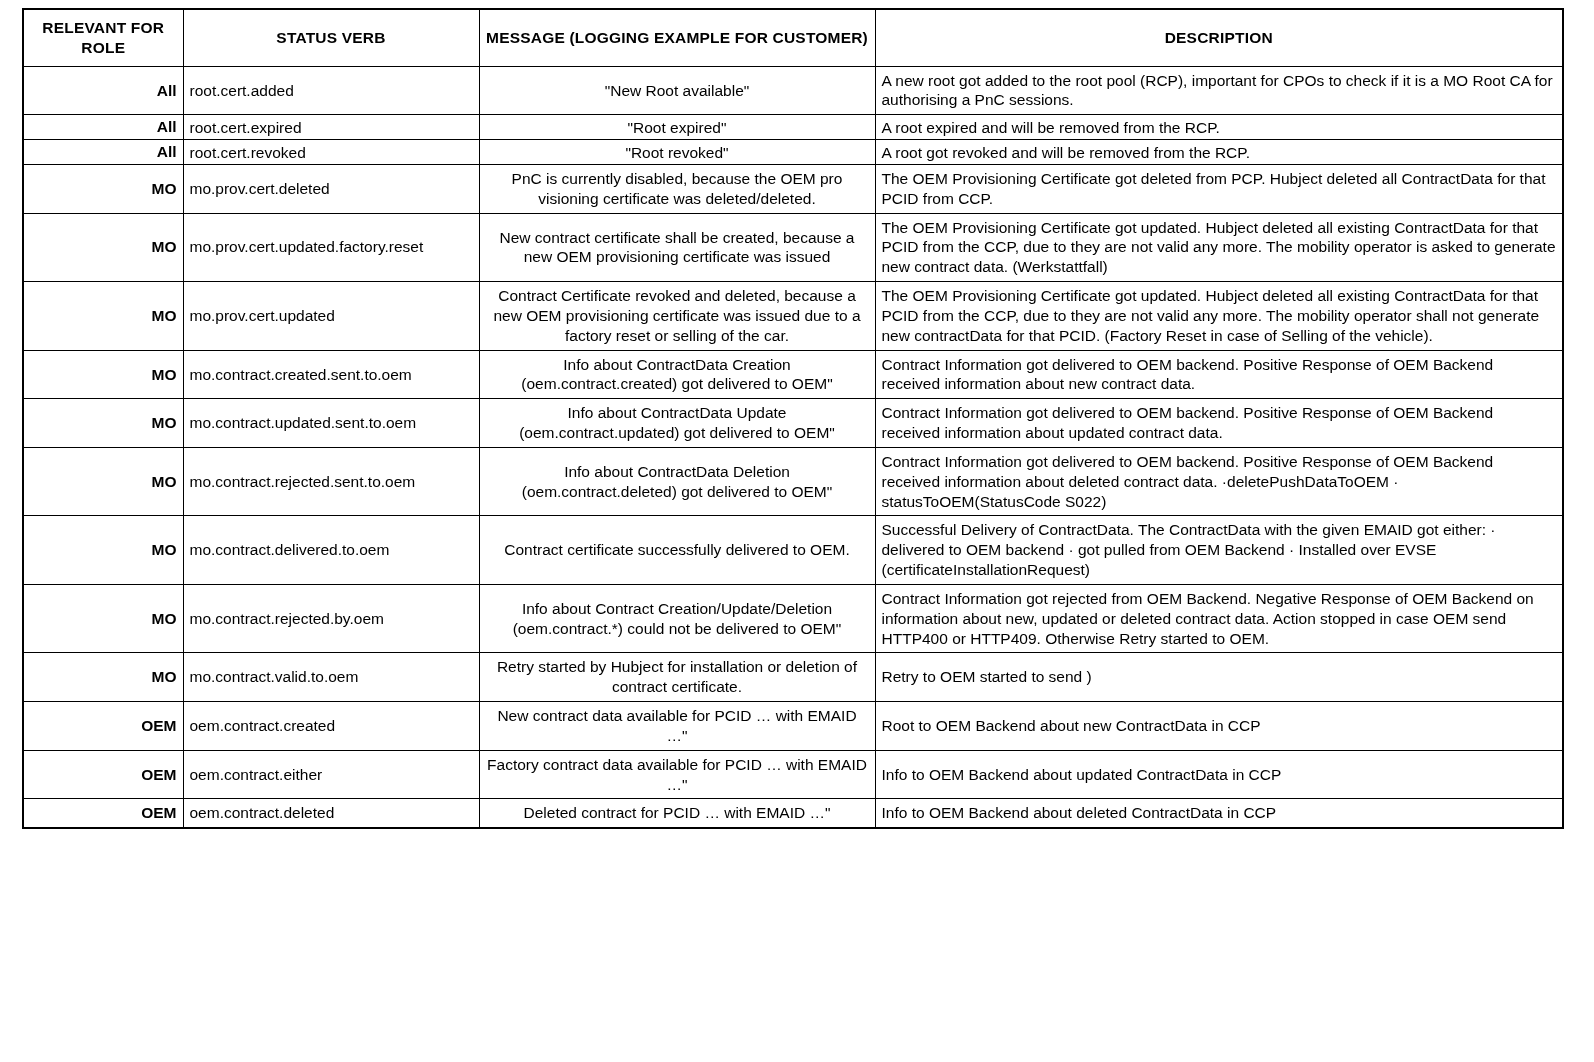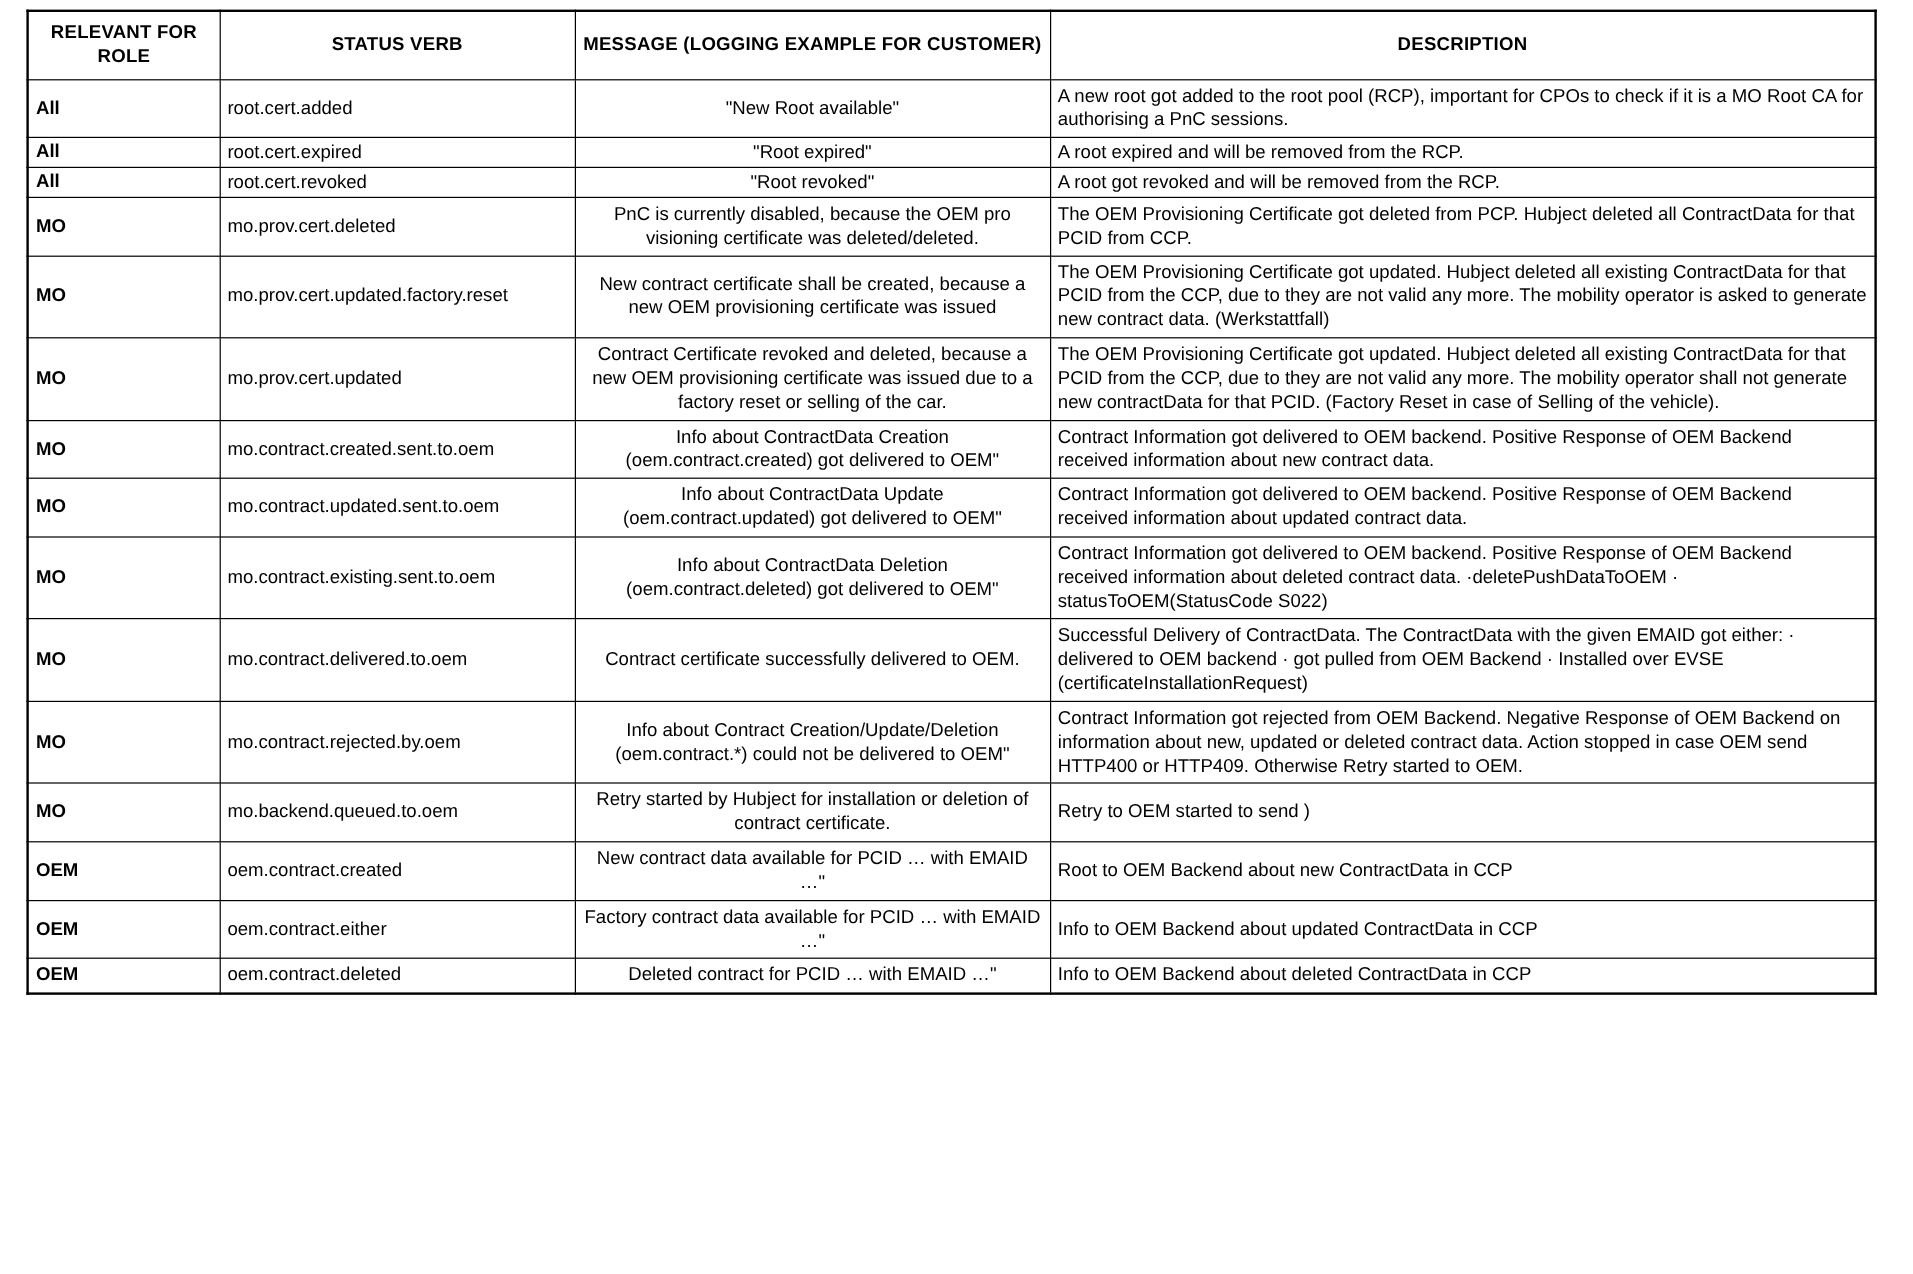--- a/index.html
+++ b/index.html
@@ -40,21 +40,21 @@
     line-height: 1.28;
   }
   table.status-table thead th {
     font-weight: bold;
     text-align: center;
     font-size: 15.5px;
     letter-spacing: 0.2px;
     padding: 8px 6px;
   }
   td.role {
-    text-align: left;
+    text-align: right;
     font-weight: bold;
     vertical-align: bottom;
     padding-bottom: 6px;
   }
   td.verb {
     word-wrap: break-word;
     overflow-wrap: anywhere;
   }
   td.message {
     text-align: center;
@@ -127,39 +127,39 @@
           <td class="desc">Contract Information got delivered to OEM backend. Positive Response of OEM Backend received information about new contract data.</td>
         </tr>
         <tr>
           <td class="role">MO</td>
           <td class="verb">mo.contract.updated.sent.to.oem</td>
           <td class="message">Info about ContractData Update (oem.contract.updated) got delivered to OEM"</td>
           <td class="desc">Contract Information got delivered to OEM backend. Positive Response of OEM Backend received information about updated contract data.</td>
         </tr>
         <tr>
           <td class="role">MO</td>
-          <td class="verb">mo.contract.existing.sent.to.oem</td>
+          <td class="verb">mo.contract.rejected.sent.to.oem</td>
           <td class="message">Info about ContractData Deletion (oem.contract.deleted) got delivered to OEM"</td>
           <td class="desc">Contract Information got delivered to OEM backend. Positive Response of OEM Backend received information about deleted contract data. ·deletePushDataToOEM · statusToOEM(StatusCode S022)</td>
         </tr>
         <tr>
           <td class="role">MO</td>
           <td class="verb">mo.contract.delivered.to.oem</td>
           <td class="message">Contract certificate successfully delivered to OEM.</td>
           <td class="desc">Successful Delivery of ContractData. The ContractData with the given EMAID got either: · delivered to OEM backend · got pulled from OEM Backend · Installed over EVSE (certificateInstallationRequest)</td>
         </tr>
         <tr>
           <td class="role">MO</td>
           <td class="verb">mo.contract.rejected.by.oem</td>
           <td class="message">Info about Contract Creation/Update/Deletion (oem.contract.*) could not be delivered to OEM"</td>
           <td class="desc">Contract Information got rejected from OEM Backend. Negative Response of OEM Backend on information about new, updated or deleted contract data. Action stopped in case OEM send HTTP400 or HTTP409. Otherwise Retry started to OEM.</td>
         </tr>
         <tr>
           <td class="role">MO</td>
-          <td class="verb">mo.backend.queued.to.oem</td>
+          <td class="verb">mo.contract.valid.to.oem</td>
           <td class="message">Retry started by Hubject for installation or deletion of contract certificate.</td>
           <td class="desc">Retry to OEM started to send )</td>
         </tr>
         <tr>
           <td class="role">OEM</td>
           <td class="verb">oem.contract.created</td>
           <td class="message">New contract data available for PCID … with EMAID …"</td>
           <td class="desc">Root to OEM Backend about new ContractData in CCP</td>
         </tr>
         <tr>

